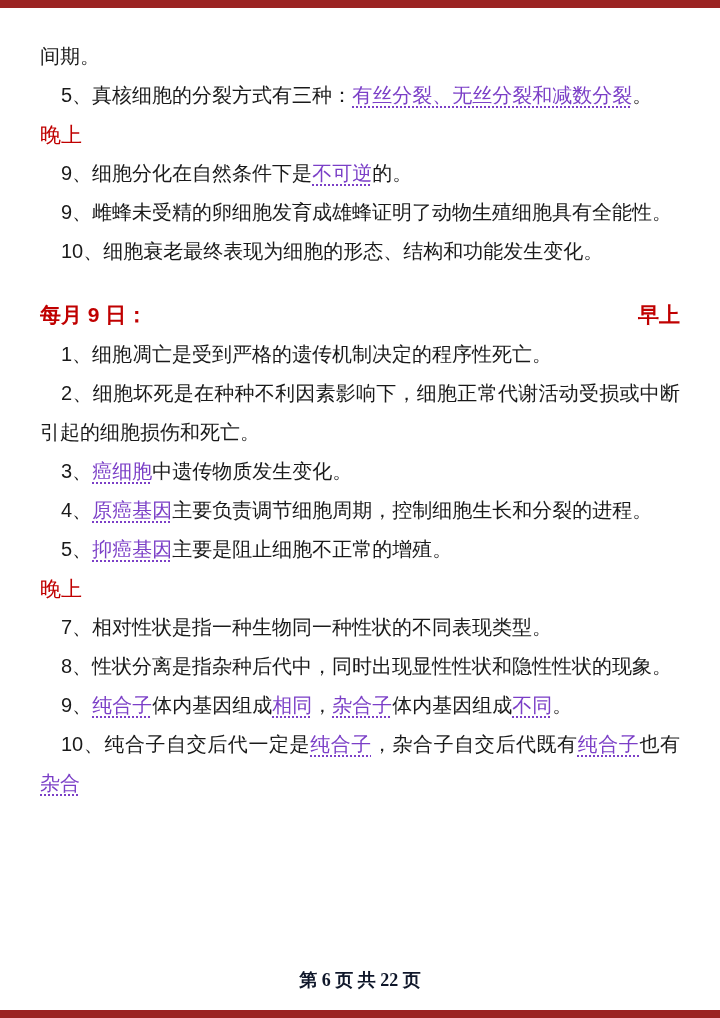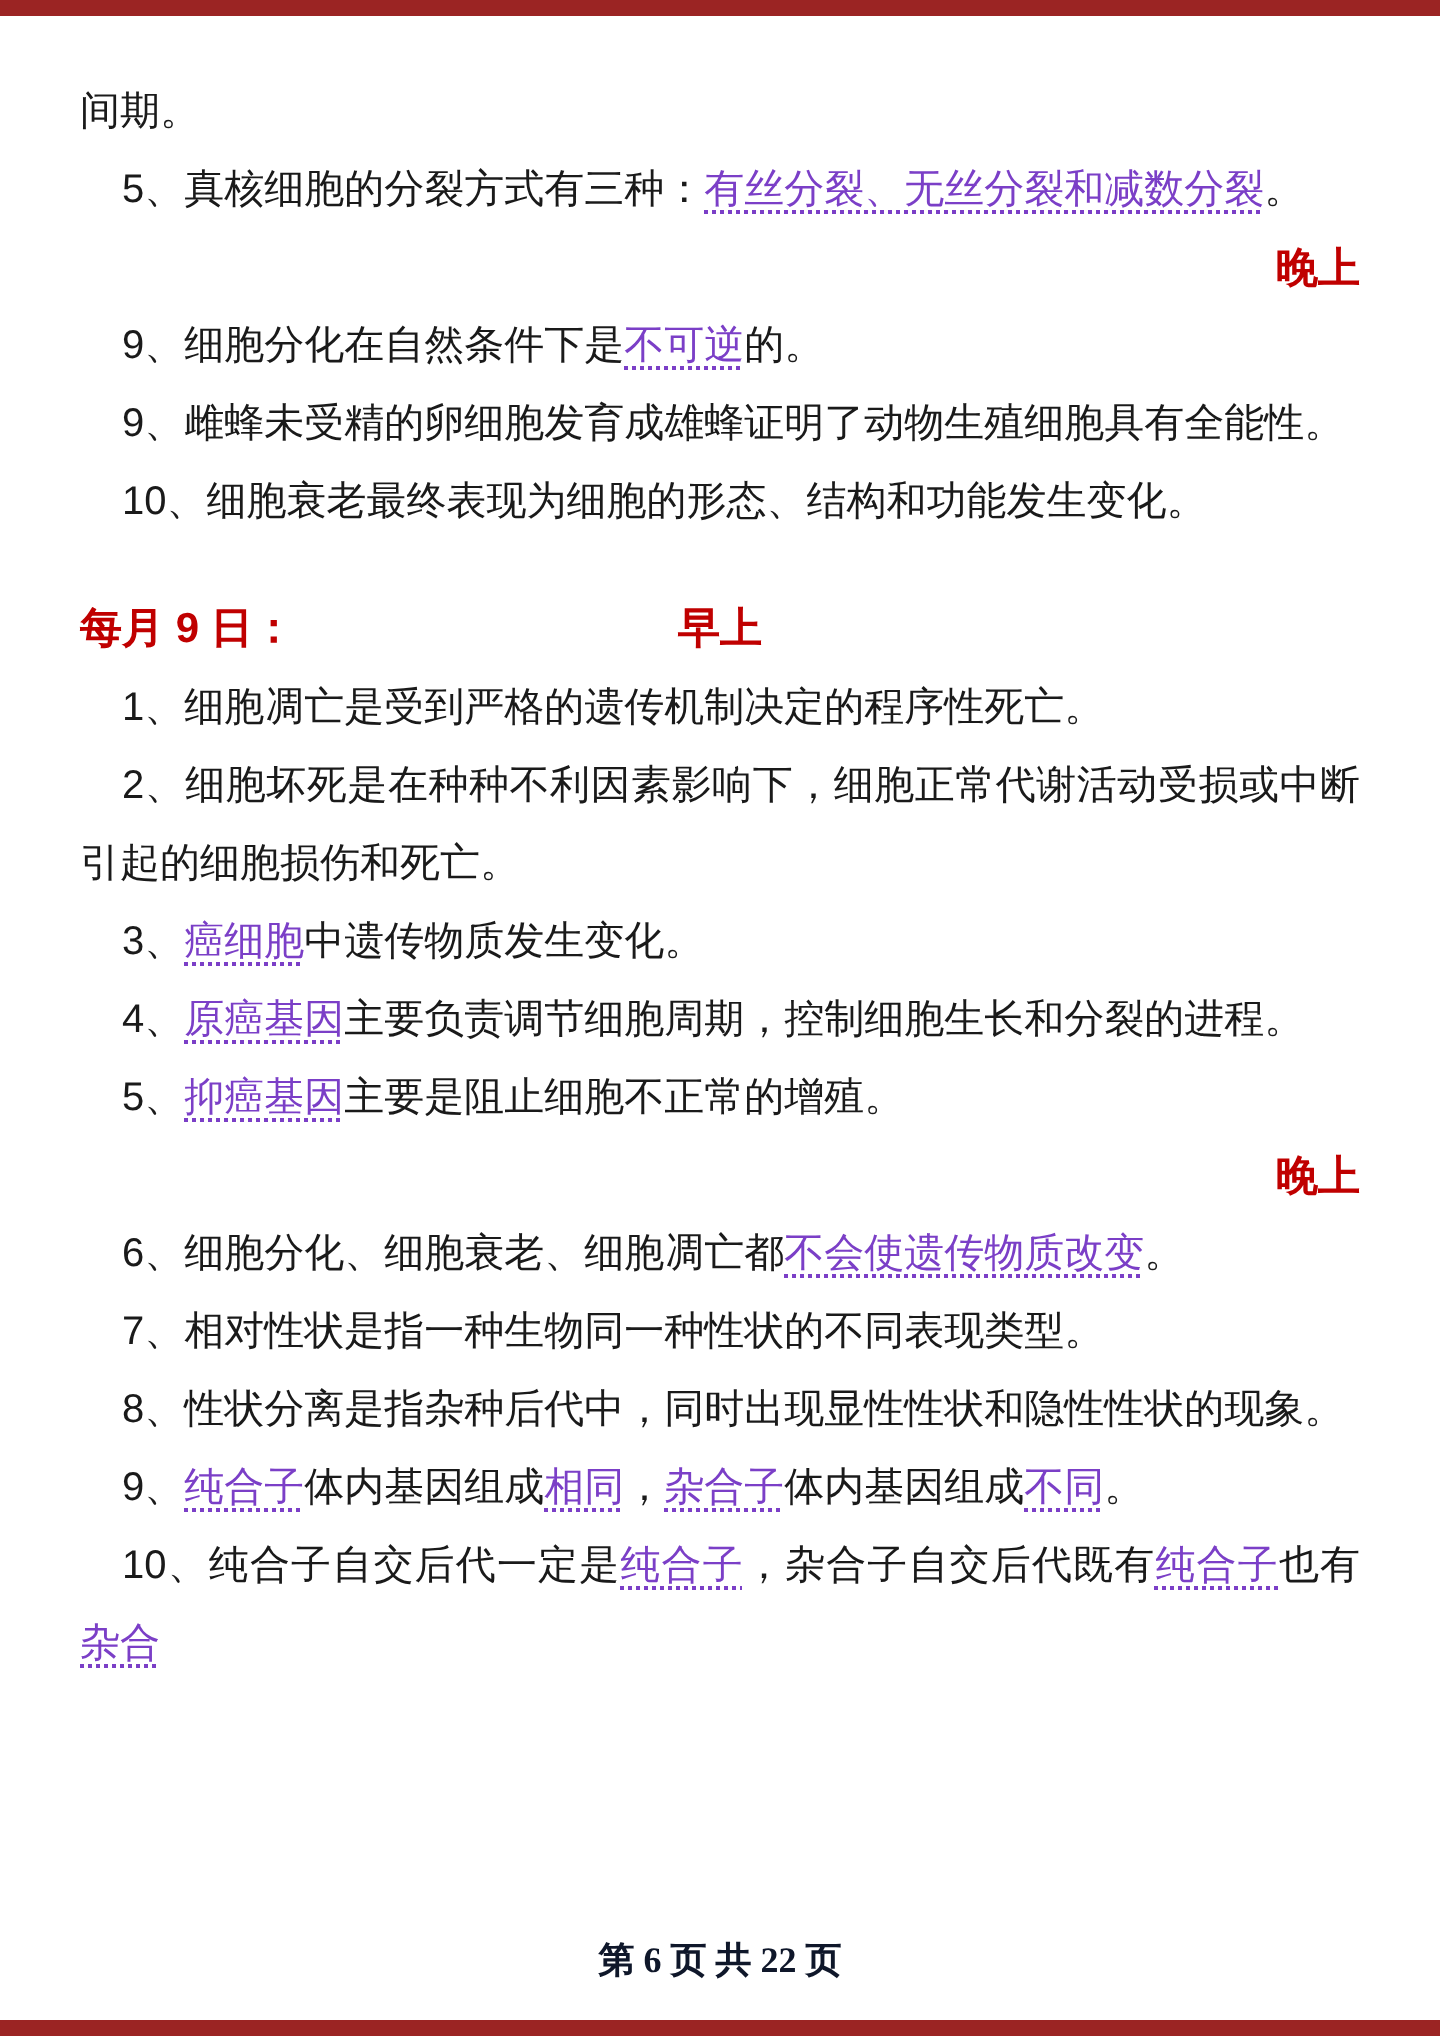--- a/index.html
+++ b/index.html
@@ -31,43 +31,43 @@
   .term-link {
     color: #7b3fc7;
     text-decoration: underline dotted #7b3fc7;
     text-decoration-thickness: 2px;
     text-underline-offset: 4px;
   }
   .blue-note { color: #1e87d5; }
 
   .center-heading {
     margin: 0;
-    text-align: right;
+    text-align: left;
     color: #c00000;
-    font-weight: bold;
+    font-weight: normal;
     font-size: 21px;
     line-height: 39px;
     text-indent: 0;
   }
   .section-row {
     position: relative;
     margin-top: 24px;
     line-height: 39px;
     text-align: left;
     text-indent: 0;
   }
   .section-row .date-label {
     color: #c00000;
     font-weight: bold;
     font-size: 21px;
   }
   .section-row .time-label {
     position: absolute;
     left: 0; right: 0;
-    text-align: center;
+    text-align: right;
     color: #c00000;
     font-weight: bold;
     font-size: 21px;
   }
 
   .footer {
     position: absolute;
     left: 0; right: 0;
     bottom: 26px;
     text-align: center;
@@ -89,21 +89,20 @@
     <p class="para indent"><span>9、细胞分化在自然条件下是</span><span class="term-link">不可逆</span><span>的。</span></p>
     <p class="para indent"><span>9、雌蜂未受精的卵细胞发育成雄蜂证明了动物生殖细胞具有全能性。</span></p>
     <p class="para indent"><span>10、细胞衰老最终表现为细胞的形态、结构和功能发生变化。</span></p>
     <div class="section-row"><span class="time-label">早上</span><span class="date-label">每月 9 日：</span></div>
     <p class="para indent"><span>1、细胞凋亡是受到严格的遗传机制决定的程序性死亡。</span></p>
     <p class="para indent"><span>2、细胞坏死是在种种不利因素影响下，细胞正常代谢活动受损或中断引起的细胞损伤和死亡。</span></p>
     <p class="para indent"><span>3、</span><span class="term-link">癌细胞</span><span>中遗传物质发生变化。</span></p>
     <p class="para indent"><span>4、</span><span class="term-link">原癌基因</span><span>主要负责调节细胞周期，控制细胞生长和分裂的进程。</span></p>
     <p class="para indent"><span>5、</span><span class="term-link">抑癌基因</span><span>主要是阻止细胞不正常的增殖。</span></p>
     <p class="center-heading">晚上</p>
-    <p class="para indent"><span>6、细胞分化、细胞衰老、细胞凋亡都</span><span class="term-link">不会使遗传物质改变</span><span>。</span></p>
     <p class="para indent"><span>7、相对性状是指一种生物同一种性状的不同表现类型。</span></p>
     <p class="para indent"><span>8、性状分离是指杂种后代中，同时出现显性性状和隐性性状的现象。</span></p>
     <p class="para indent"><span>9、</span><span class="term-link">纯合子</span><span>体内基因组成</span><span class="term-link">相同</span><span>，</span><span class="term-link">杂合子</span><span>体内基因组成</span><span class="term-link">不同</span><span>。</span></p>
     <p class="para indent"><span>10、纯合子自交后代一定是</span><span class="term-link">纯合子</span><span>，杂合子自交后代既有</span><span class="term-link">纯合子</span><span>也有</span><span class="term-link">杂合</span></p>
   </div>
 
 <div class="footer">第 6 页 共 22 页</div>
 
 <div class="page-bar bottom"></div>
 

